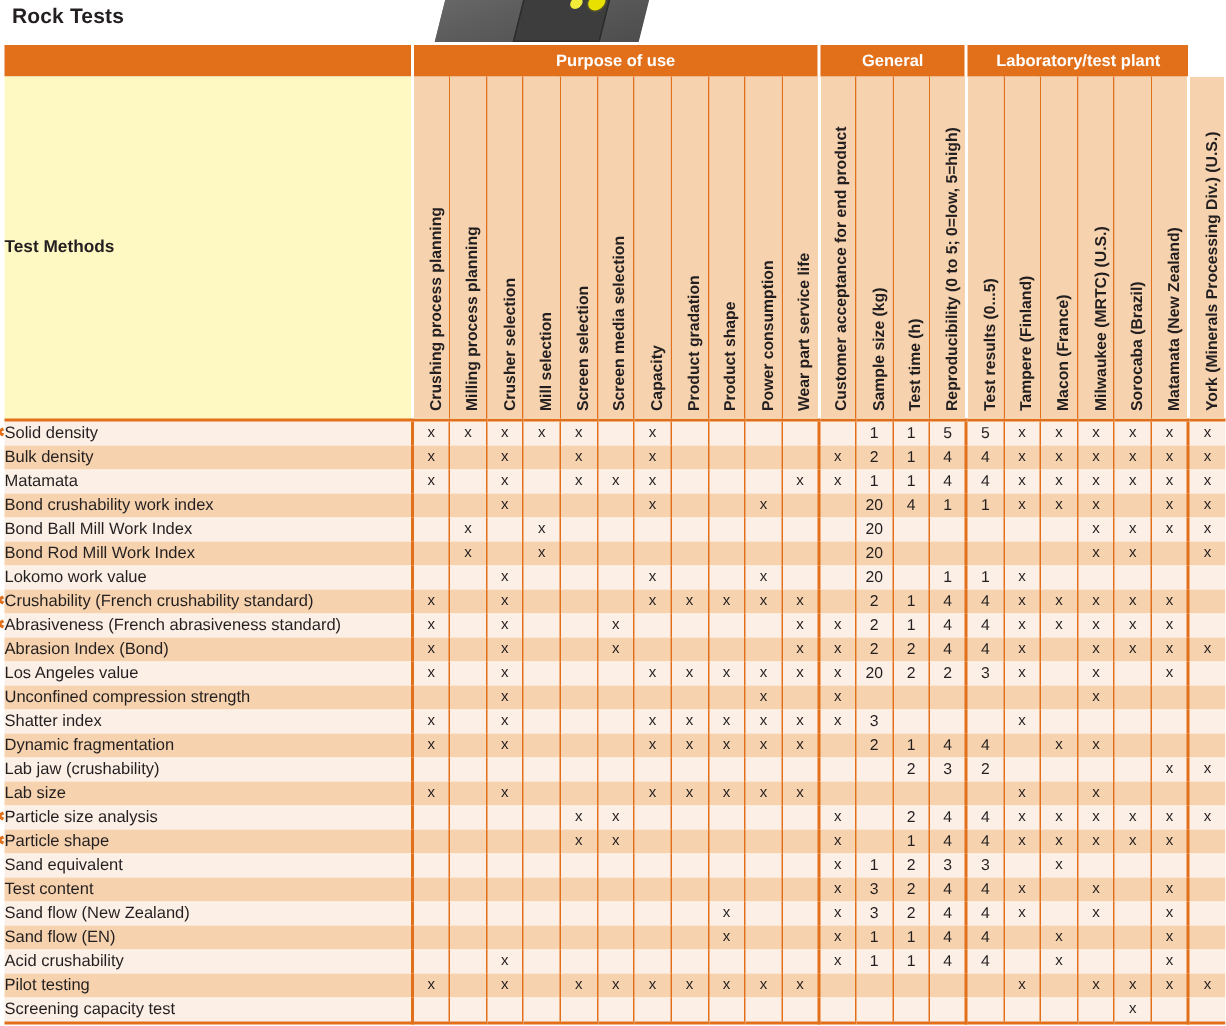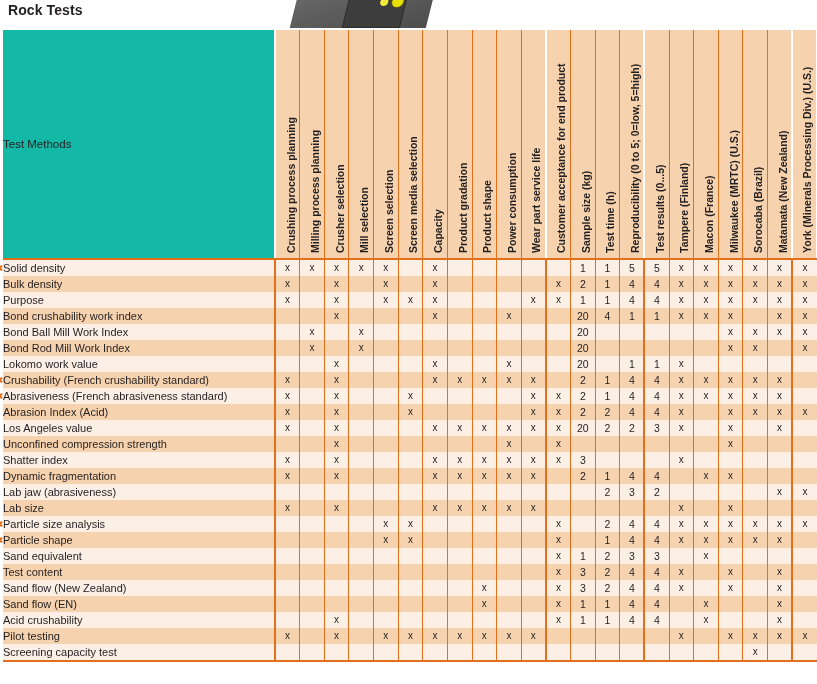--- a/index.html
+++ b/index.html
@@ -76,25 +76,25 @@
     transform-origin: left bottom;
     transform: rotate(-90deg) translateY(9px);
     white-space: nowrap;
     font-size: 10.5px;
     color: #231f20;
   }
   .vh.grpstart { border-left: 2px solid #ffffff; }
   .vh.grpend   { border-right: 2px solid #ffffff; }
 
   .hdr-methods {
-    background: #14b8a6;
+    background: #fef9c3;
     vertical-align: middle;
     text-align: left;
     padding-left: 14px;
-    font-weight: normal;
+    font-weight: bold;
     font-size: 11.5px;
     border-bottom: 2px solid #e2701a;
     border-right: 2px solid #ffffff;
   }
 
   
   tr.r-odd  td { background: #fcefe6; }
   tr.r-even td { background: #f6d3ae; }
 
   td.nm {
@@ -157,20 +157,26 @@
         <col style="width: 24.6364px;">
         <col style="width: 24.6364px;">
         <col style="width: 24.6364px;">
         <col style="width: 24.6364px;">
         <col style="width: 24.6364px;">
         <col style="width: 24.6364px;">
         <col style="width: 24.6364px;">
         <col style="width: 24.6364px;">
       </colgroup>
     <thead>
+      <tr id="grpRow">
+          <td class="grp blank"></td>
+          <th class="grp" colspan="11">Purpose of use</th>
+          <th class="grp" colspan="4">General</th>
+          <th class="grp last" colspan="6">Laboratory/test plant</th>
+        </tr>
       <tr id="vhRow">
           <th class="hdr-methods">Test Methods</th>
           <th class="vh">
             <span class="vtxt">Crushing process planning</span>
           </th>
           <th class="vh">
             <span class="vtxt">Milling process planning</span>
           </th>
           <th class="vh">
             <span class="vtxt">Crusher selection</span>
@@ -279,21 +285,21 @@
           <td class="c ge num">4</td>
           <td class="c gs num">4</td>
           <td class="c">x</td>
           <td class="c">x</td>
           <td class="c">x</td>
           <td class="c">x</td>
           <td class="c ge">x</td>
           <td class="c lastcol">x</td>
         </tr>
         <tr class="r-odd">
-          <td class="nm"><span class="star off">✱</span><span>Purpose</span></td>
+          <td class="nm"><span class="star off">✱</span><span>Matamata</span></td>
           <td class="c">x</td>
           <td class="c"></td>
           <td class="c">x</td>
           <td class="c"></td>
           <td class="c">x</td>
           <td class="c">x</td>
           <td class="c">x</td>
           <td class="c"></td>
           <td class="c"></td>
           <td class="c"></td>
@@ -454,21 +460,21 @@
           <td class="c ge num">4</td>
           <td class="c gs num">4</td>
           <td class="c">x</td>
           <td class="c">x</td>
           <td class="c">x</td>
           <td class="c">x</td>
           <td class="c ge">x</td>
           <td class="c lastcol"></td>
         </tr>
         <tr class="r-even">
-          <td class="nm"><span class="star off">✱</span><span>Abrasion Index (Acid)</span></td>
+          <td class="nm"><span class="star off">✱</span><span>Abrasion Index (Bond)</span></td>
           <td class="c">x</td>
           <td class="c"></td>
           <td class="c">x</td>
           <td class="c"></td>
           <td class="c"></td>
           <td class="c">x</td>
           <td class="c"></td>
           <td class="c"></td>
           <td class="c"></td>
           <td class="c"></td>
@@ -579,21 +585,21 @@
           <td class="c ge num">4</td>
           <td class="c gs num">4</td>
           <td class="c"></td>
           <td class="c">x</td>
           <td class="c">x</td>
           <td class="c"></td>
           <td class="c ge"></td>
           <td class="c lastcol"></td>
         </tr>
         <tr class="r-odd">
-          <td class="nm"><span class="star off">✱</span><span>Lab jaw (abrasiveness)</span></td>
+          <td class="nm"><span class="star off">✱</span><span>Lab jaw (crushability)</span></td>
           <td class="c"></td>
           <td class="c"></td>
           <td class="c"></td>
           <td class="c"></td>
           <td class="c"></td>
           <td class="c"></td>
           <td class="c"></td>
           <td class="c"></td>
           <td class="c"></td>
           <td class="c"></td>

